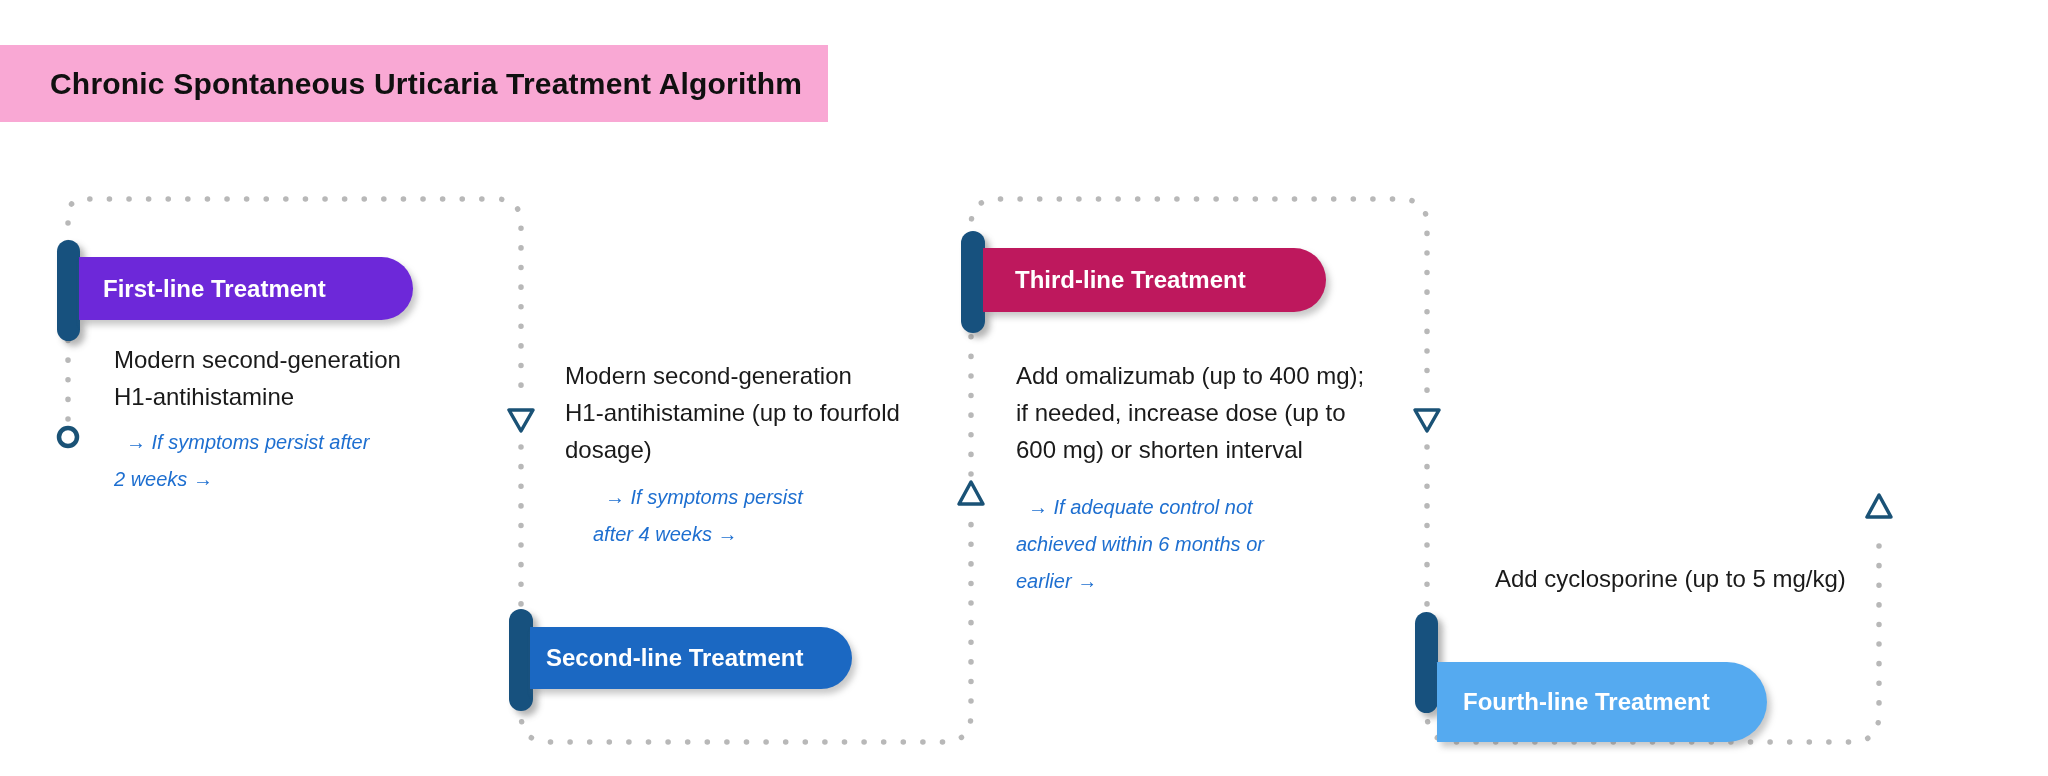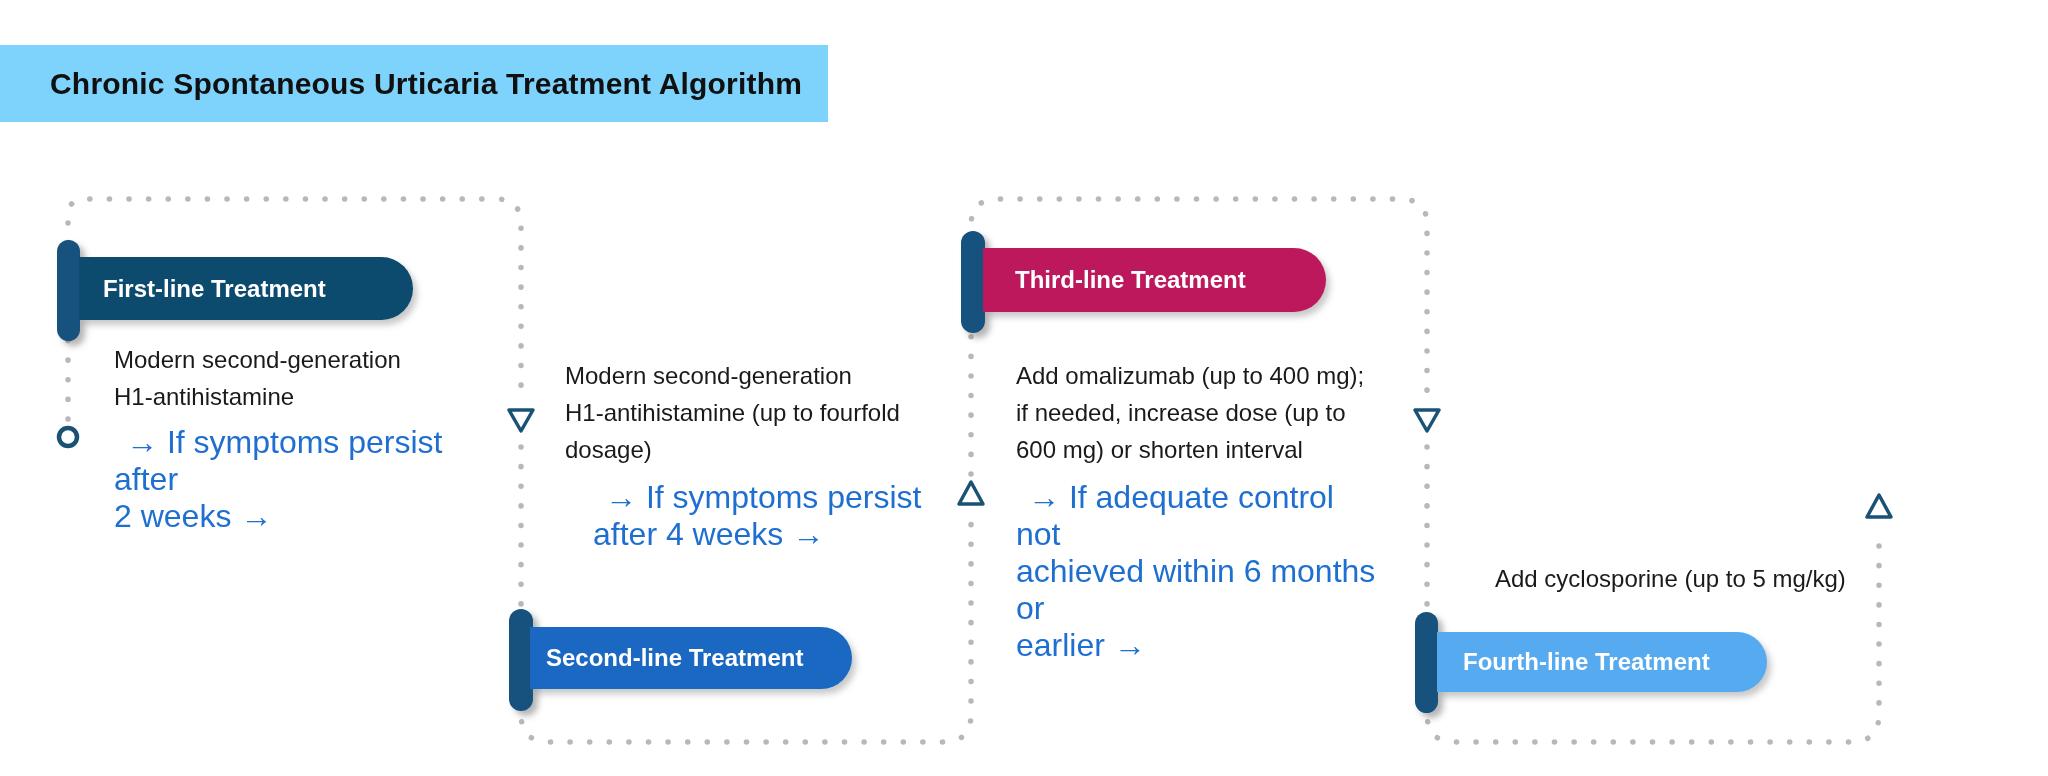--- a/index.html
+++ b/index.html
@@ -3,21 +3,21 @@
 <meta charset="utf-8">
 <style>
   html,body{margin:0;padding:0;background:#ffffff;}
   .canvas{
     position:relative;width:2048px;height:776px;background:#ffffff;overflow:hidden;
     font-family:"Liberation Sans", sans-serif;
   }
   
   .title-banner{
     position:absolute;left:0;top:45px;width:828px;height:77px;
-    background:#7dd3fc;display:flex;align-items:center;
+    background:#f9a8d4;display:flex;align-items:center;
   }
   .title-banner h1{
     margin:0;padding-left:50px;font-size:30px;font-weight:700;color:#101010;
     letter-spacing:0.2px;
   }
   
   .flow{position:absolute;left:0;top:0;}
   
   .bar{
     position:absolute;background:#17517e;border-radius:12px;
@@ -27,41 +27,41 @@
     position:absolute;display:flex;align-items:center;
     border-radius:12px 999px 999px 12px;
     box-shadow:4px 5px 6px rgba(120,120,120,.40);
   }
   .pill span{color:#ffffff;font-weight:700;font-size:24px;white-space:nowrap;}
   .desc{
     position:absolute;font-size:24px;line-height:37px;color:#1a1a1a;
     white-space:pre-line;
   }
   .note{
-    position:absolute;font-size:32px;line-height:37px;color:#1e6fd0;
-    white-space:pre-line;text-indent:12px;
+    position:absolute;font-size:20px;line-height:37px;color:#1e6fd0;
+    font-style:italic;white-space:pre-line;text-indent:12px;
   }
   
   .s1-bar{left:57px;top:240px;width:23px;height:101px;}
-  .s1-pill{left:79px;top:257px;width:310px;height:63px;background:#0c4a6e;padding-left:24px;}
+  .s1-pill{left:79px;top:257px;width:310px;height:63px;background:#6d28d9;padding-left:24px;}
   .s1-desc{left:114px;top:341px;width:340px;}
   .s1-note{left:114px;top:424px;width:340px;}
   
   .s2-bar{left:509px;top:609px;width:24px;height:102px;}
   .s2-pill{left:530px;top:627px;width:306px;height:62px;background:#1b68c2;padding-left:16px;}
   .s2-desc{left:565px;top:357px;width:390px;}
   .s2-note{left:565px;top:479px;width:360px;margin-left:28px;}
   
   .s3-bar{left:961px;top:231px;width:24px;height:102px;}
   .s3-pill{left:983px;top:248px;width:311px;height:64px;background:#be185d;padding-left:32px;}
   .s3-desc{left:1016px;top:357px;width:390px;}
-  .s3-note{left:1016px;top:479px;width:370px;}
+  .s3-note{left:1016px;top:489px;width:370px;}
   
   .s4-bar{left:1415px;top:612px;width:23px;height:101px;}
-  .s4-pill{left:1437px;top:632px;width:304px;height:60px;background:#55aaf0;padding-left:26px;}
+  .s4-pill{left:1437px;top:662px;width:304px;height:80px;background:#55aaf0;padding-left:26px;}
   .s4-desc{left:1472px;top:560px;width:380px;margin-left:23px;}
 </style>
 </head>
 <body>
 
 <div class="canvas">
 
   <svg class="flow" width="2048" height="776" viewBox="0 0 2048 776" aria-hidden="true">
     <g stroke="#b8b8b8" stroke-width="5.5" stroke-linecap="round" stroke-dasharray="0.1 19.5" fill="none">
       <path d="M 68 419 L 68 216 Q 68 199 85 199 L 496 199 Q 521 199 521 224 L 521 403"></path>

